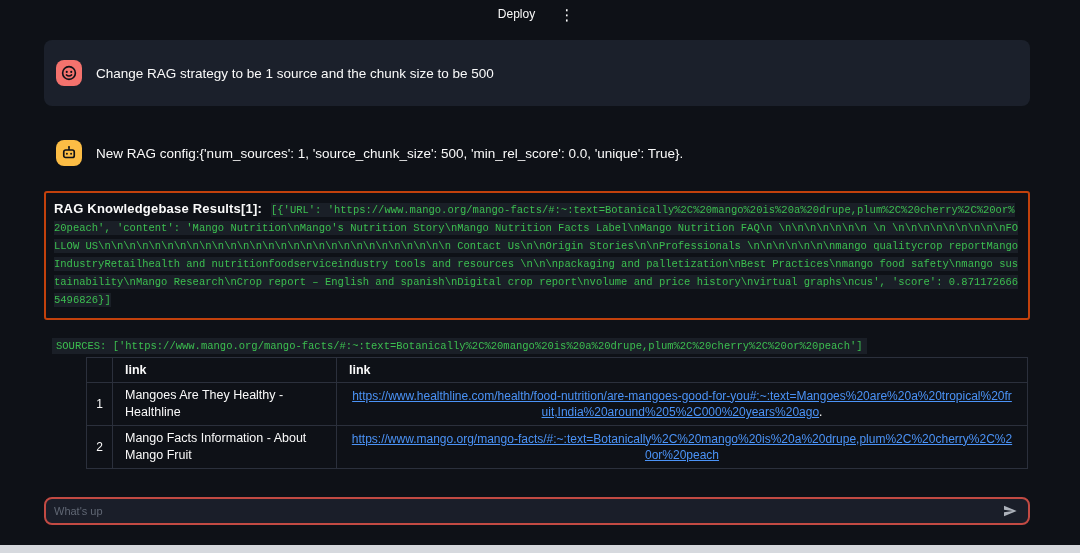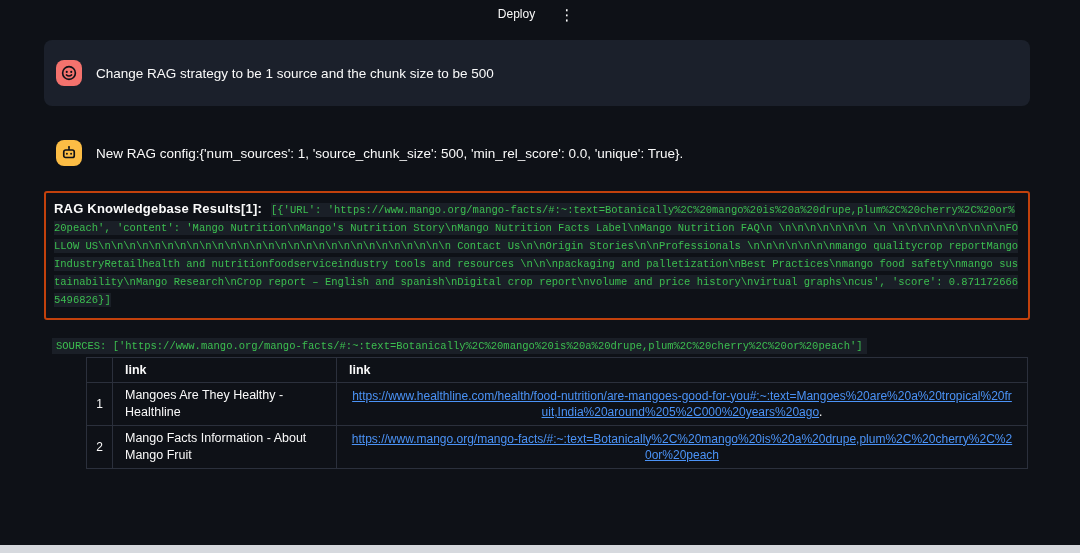--- a/index.html
+++ b/index.html
@@ -126,16 +126,24 @@
               <td class="idx">2</td>
               <td class="title">Mango Facts Information - About Mango Fruit</td>
               <td class="linkcell"><span class="a">https://www.mango.org/mango-facts/#:~:text=Botanically%2C%20mango%20is%20a%20drupe,plum%2C%20cherry%2C%20or%20peach</span></td>
             </tr>
           </tbody>
       </table>
     </div>
 
   </div>
 
+  <div class="input-bar">
+    <input class="chat-input" type="text" autofocus="" placeholder="What's up" style="">
+    <div class="send-btn">
+      <svg width="16" height="16" viewBox="0 0 24 24">
+        <path d="M3 20 L22 12 L3 4 L3 10 L16 12 L3 14 Z" fill="#adb2bb"></path>
+      </svg>
+    </div>
+  </div>
 
   <div class="bottom-strip"></div>
 
 </div>
 
 </body></html>

